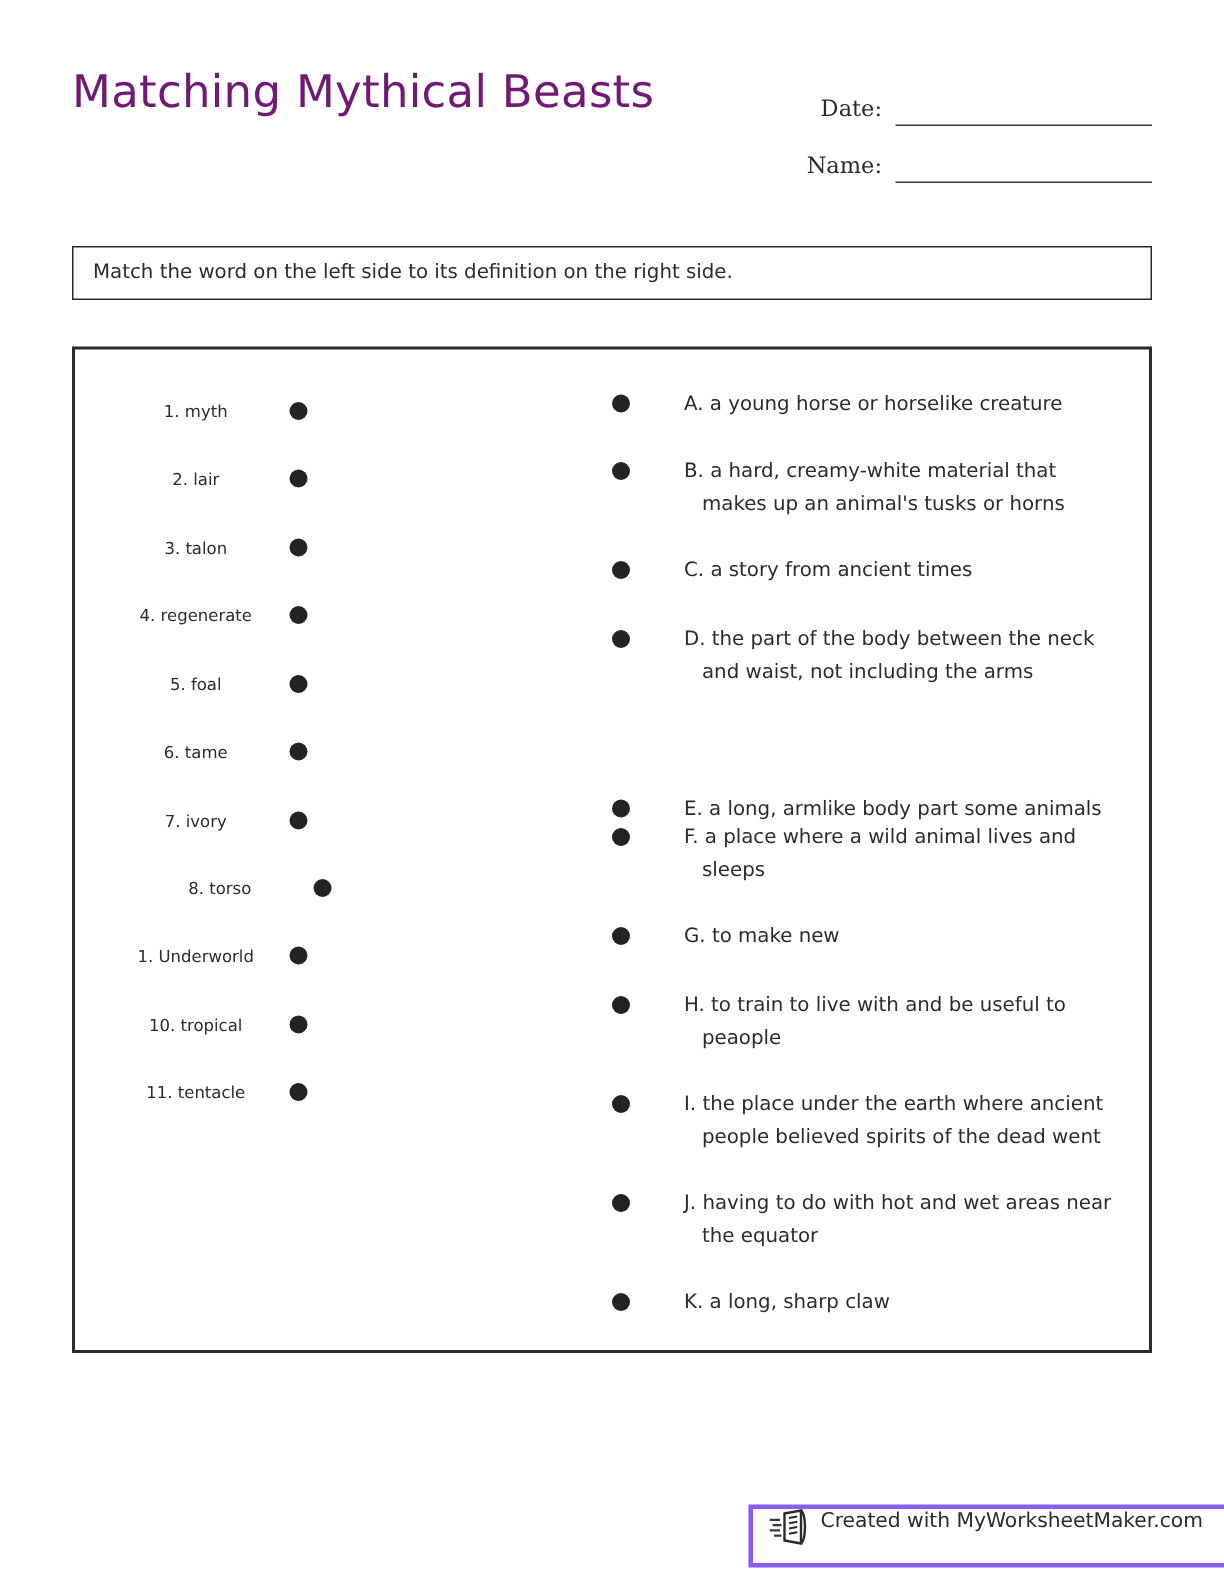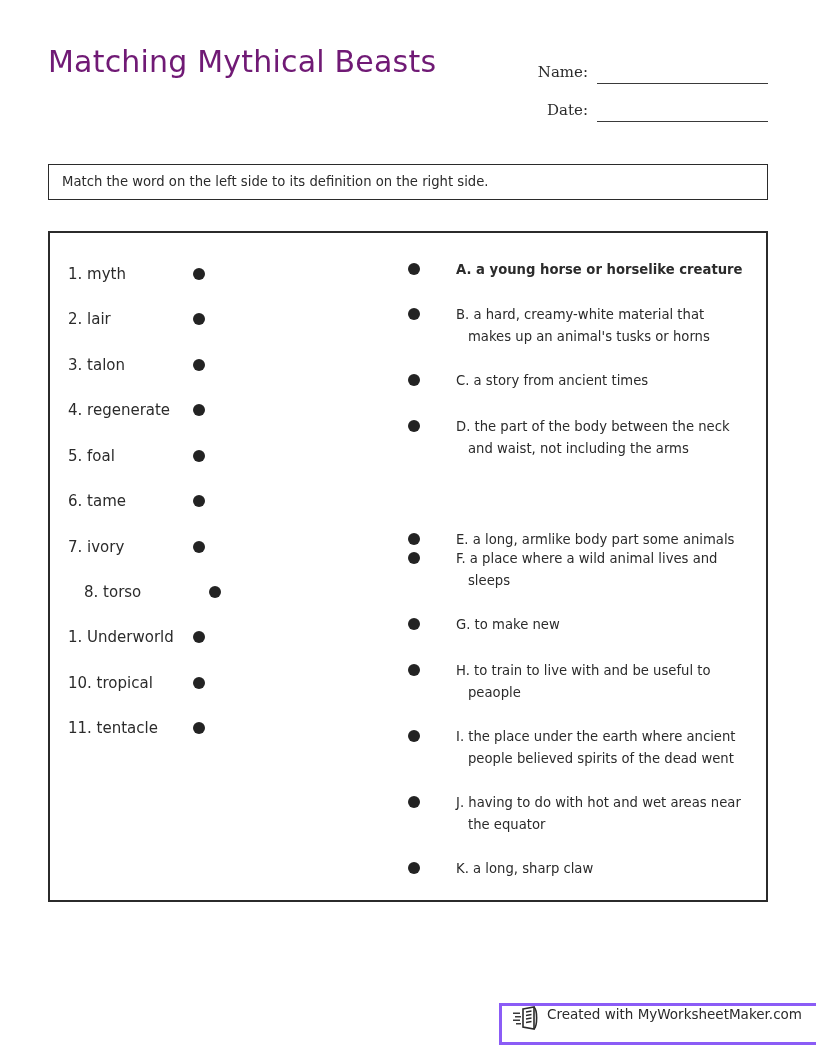--- a/index.html
+++ b/index.html
@@ -102,24 +102,25 @@
   }
   .left-item {
     position: absolute;
     left: 18px;
     width: 290px;
     height: 20px;
     display: flex;
     align-items: center;
   }
   .left-label {
-    font-size: 15px;
+    font-size: 11px;
     color: #2b2b2b;
     white-space: nowrap;
     width: 125px;
+    text-align: center;
   }
   .dot {
     width: 12px;
     height: 12px;
     border-radius: 50%;
     background: #232323;
     flex: 0 0 auto;
   }
   .left-dot-wrap {
     width: 40px;
@@ -190,25 +191,25 @@
   }
 </style>
 </head>
 <body>
 
 <div class="header">
   <div class="worksheet-title">Matching Mythical Beasts</div>
 
   <div class="namedate">
     <div class="nd-row">
-      <span class="nd-label">Name:</span>
+      <span class="nd-label">Date:</span>
       <span class="nd-line"></span>
     </div>
     <div class="nd-row">
-      <span class="nd-label">Date:</span>
+      <span class="nd-label">Name:</span>
       <span class="nd-line"></span>
     </div>
   </div>
 </div>
 
 <div class="instruction-box">
   <span class="instruction-text">Match the word on the left side to its definition on the right side.</span>
 </div>
 
 <div class="match-box">
@@ -275,21 +276,21 @@
         </span>
       </div>
       <div class="left-item" style="top: 485px;">
         <span class="left-label">11. tentacle</span>
         <span class="left-dot-wrap">
           <span class="dot"></span>
         </span>
       </div>
     </div>
   <div class="right-col" id="right-col">
-      <div class="right-item" style="top: 26px; font-weight: bold;">
+      <div class="right-item" style="top: 26px;">
         <span class="right-dot-wrap">
           <span class="dot"></span>
         </span>
         <span class="right-text"><span class="def-letter">A. a young horse or horselike creature</span></span>
       </div>
       <div class="right-item" style="top: 71px;">
         <span class="right-dot-wrap">
           <span class="dot"></span>
         </span>
         <span class="right-text"><span class="def-letter">B. a hard, creamy-white material that</span><span class="cont">makes up an animal's tusks or horns</span></span>

